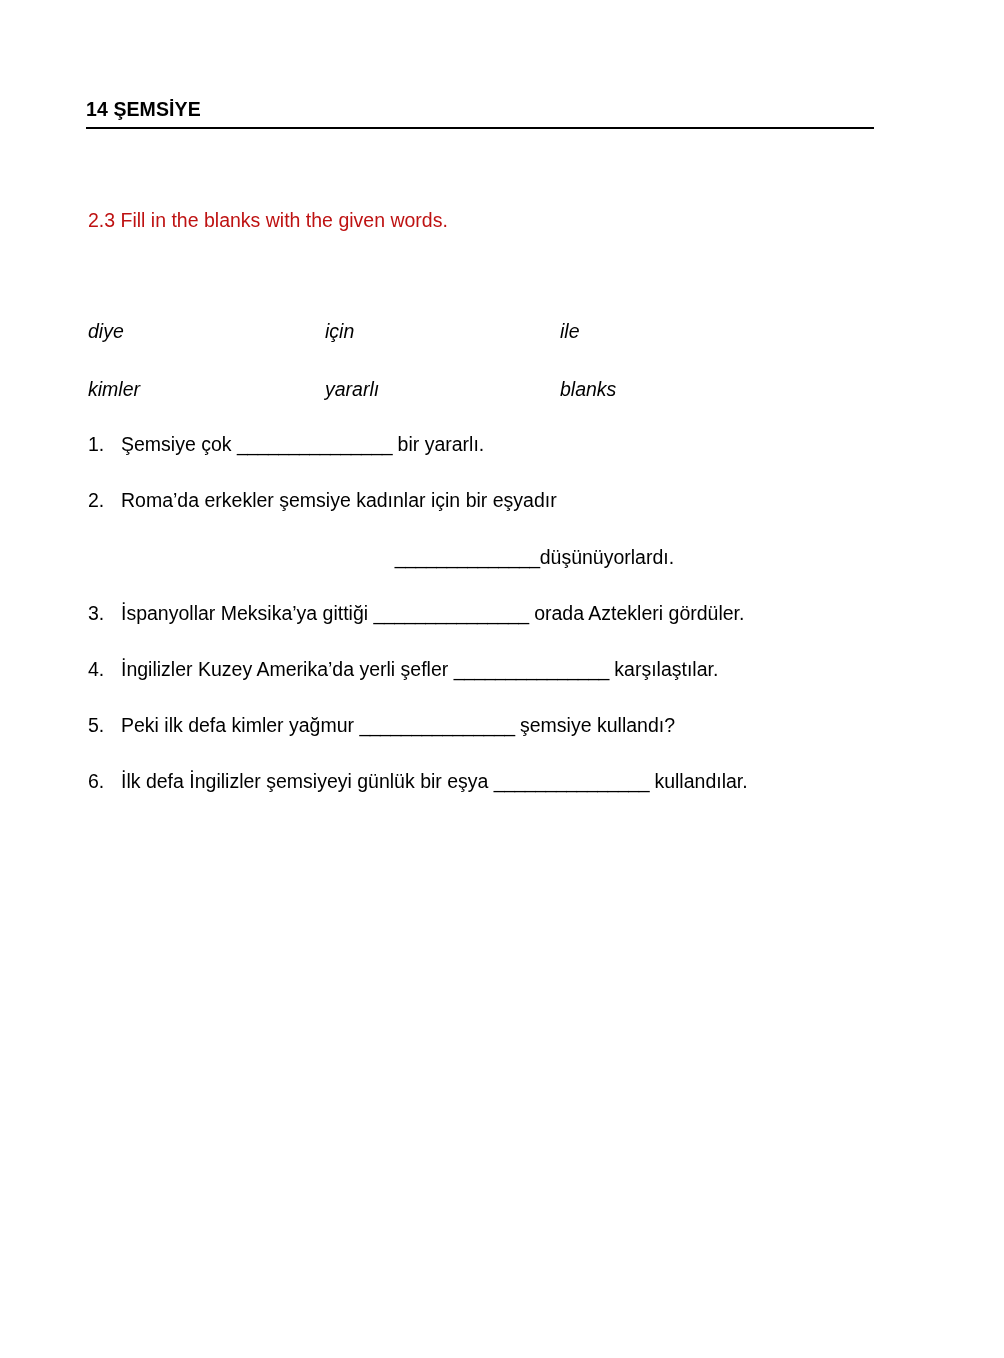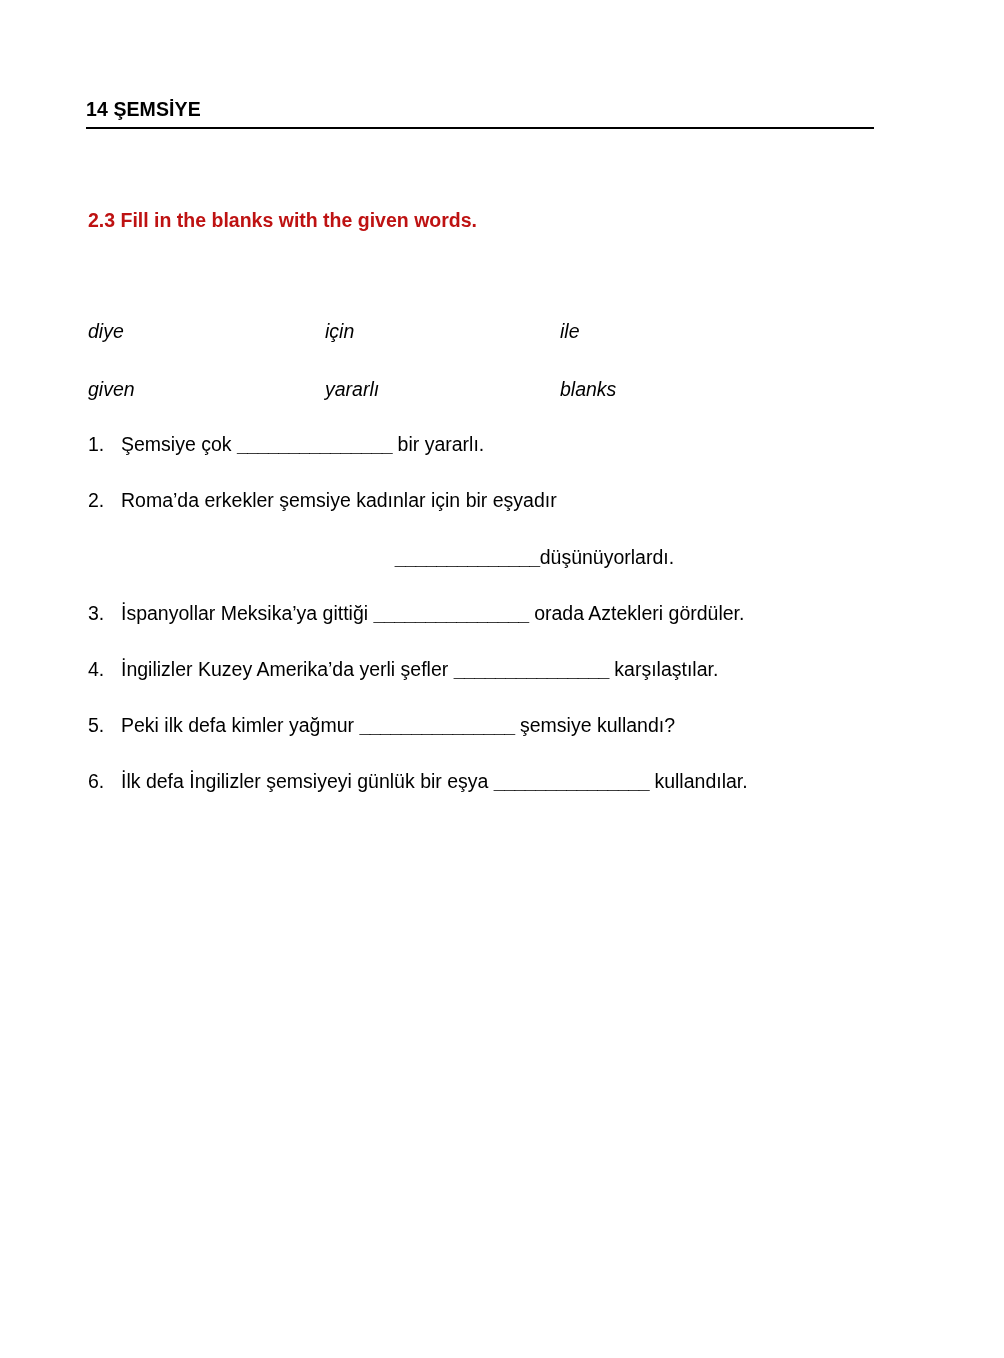--- a/index.html
+++ b/index.html
@@ -55,21 +55,21 @@
     border-top: 2.4px solid #000000;
   }
 
   
   .section-heading {
     position: absolute;
     left: 88px;
     top: 207px;
     font-size: 19.5px;
     line-height: 26px;
-    font-weight: bold;
+    font-weight: normal;
     color: #BE1212;
     white-space: nowrap;
   }
 
   
   .wordbank {
     position: absolute;
     left: 88px;
     top: 290px;
     width: 800px;
@@ -120,21 +120,20 @@
   .q-line {
     white-space: nowrap;
   }
   .q-line.indent-blank {
     margin-top: 24px;
     text-align: center;
   }
   .blank {
     letter-spacing: -0.5px;
     font-family: "Liberation Sans", sans-serif;
-    font-weight: bold;
   }
 </style>
 </head>
 <body>
 
 <div class="page">
 
   <div class="header-block">
     <div class="header-line"><span class="header-num">14</span><span class="header-title"> ŞEMSİYE</span></div>
   </div>
@@ -142,21 +141,21 @@
 
   <div class="section-heading">2.3 Fill in the blanks with the given words.</div>
 
   <div class="wordbank">
     <div class="wordbank-row">
       <span class="wb-word wb-c1">diye</span>
       <span class="wb-word wb-c2">için</span>
       <span class="wb-word wb-c3">ile</span>
     </div>
     <div class="wordbank-row">
-      <span class="wb-word wb-c1">given</span>
+      <span class="wb-word wb-c1">kimler</span>
       <span class="wb-word wb-c2">yararlı</span>
       <span class="wb-word wb-c3">blanks</span>
     </div>
   </div>
 
   <div class="questions">
 
     <div class="q-item">
       <span class="q-num">1.</span>
       <div class="q-body">

